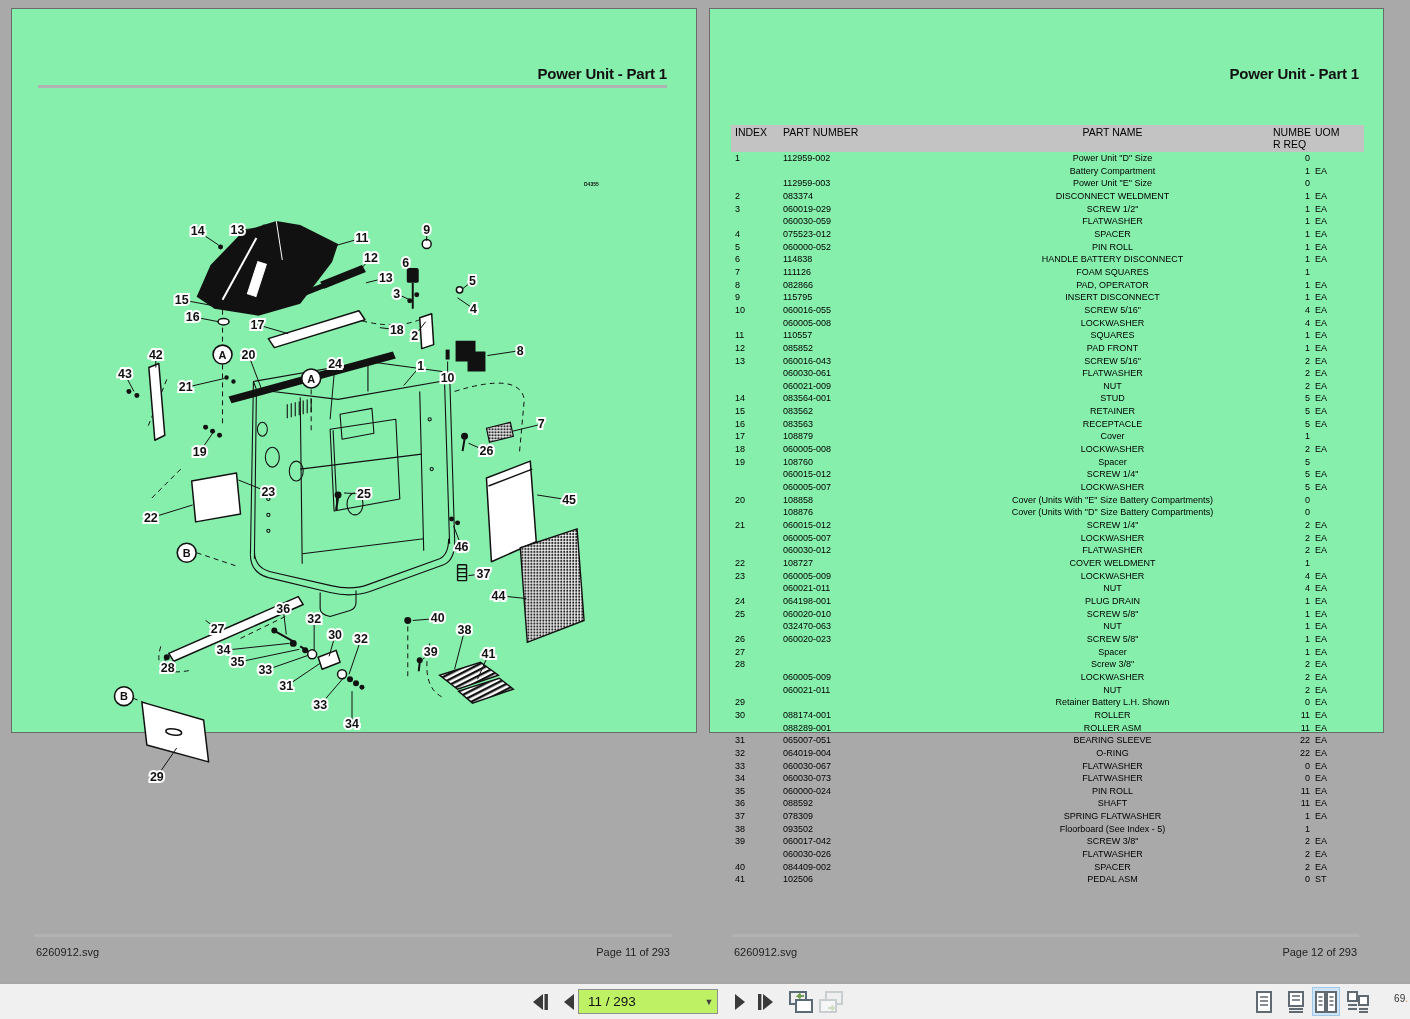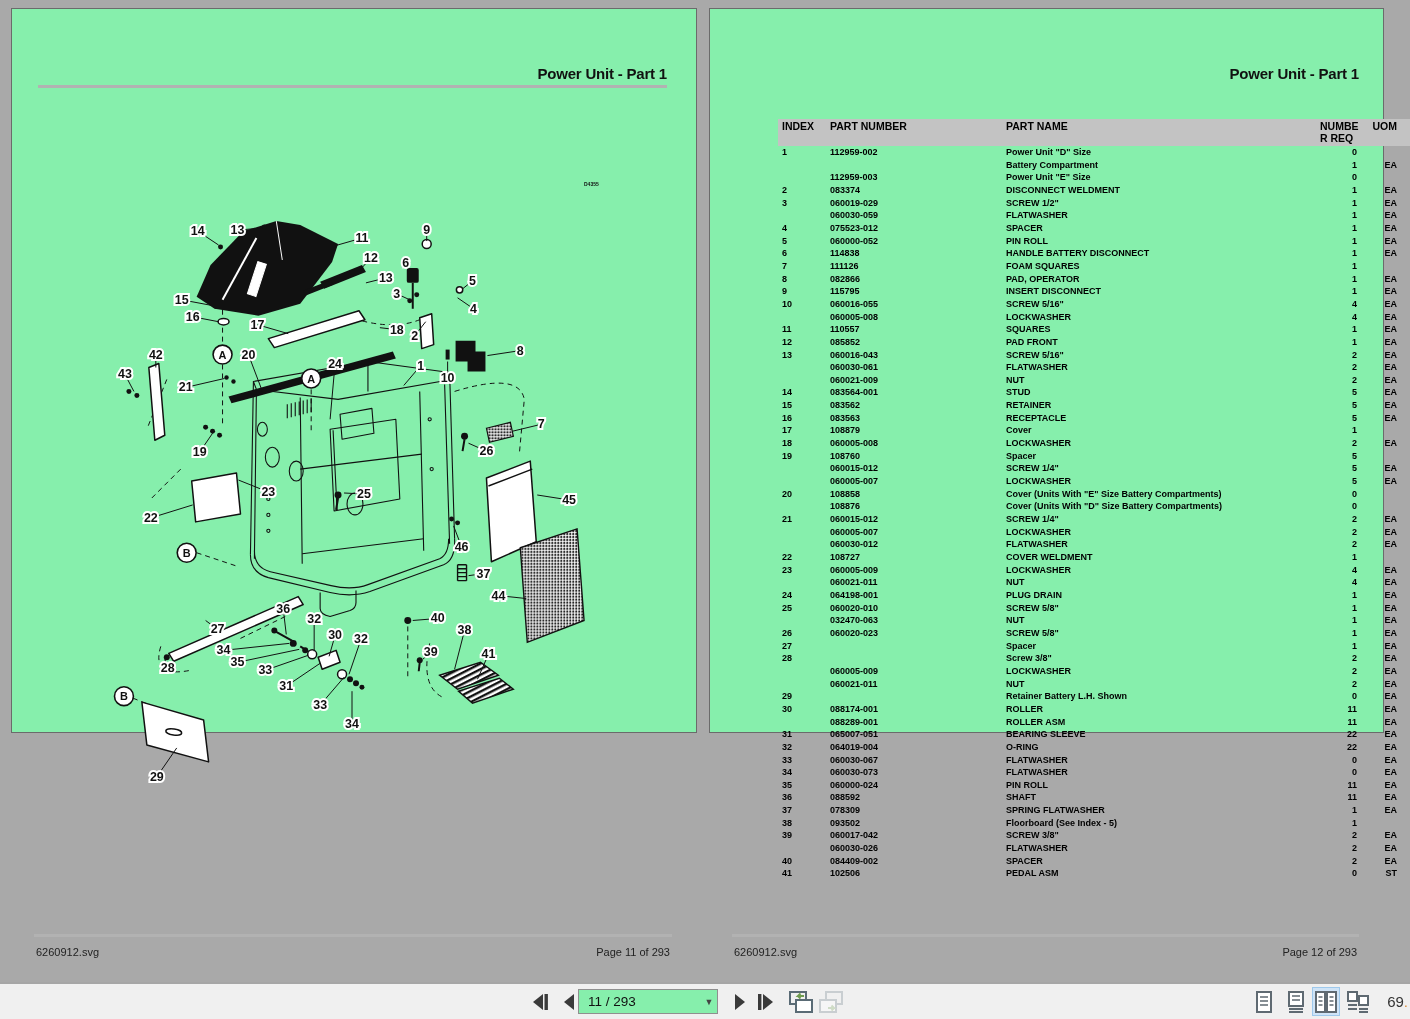--- a/index.html
+++ b/index.html
@@ -29,54 +29,54 @@
   }
   .page-footer{
     position:absolute;top:937px;left:24px;right:26px;
     font-size:11px;color:#222;
   }
   .page-footer .fr{float:right;margin-left:16px;}
   svg.diagram{position:absolute;left:0;top:0;width:684px;height:967px;}
 
   
   .parts-table{
-    position:absolute;left:21px;top:110px;width:633px;
-    font-size:9px;font-weight:bold;color:#000;margin-left:47px;
+    position:absolute;left:21px;top:116px;width:633px;
+    font-size:9px;font-weight:normal;color:#000;
   }
   .pt-head{
     display:flex;background:#c3c3c3;
     font-size:10.5px;line-height:11.5px;padding:2px 0 2px 0;
     min-height:23px;align-items:flex-start;
   }
   .pt-row{display:flex;line-height:12.66px;}
   .c-index{width:52px;padding-left:4px;box-sizing:border-box;flex:none;}
   .c-part{width:176px;flex:none;}
-  .c-name{width:307px;flex:none;}
+  .c-name{width:307px;flex:none;text-align:center;}
   .c-qty{width:44px;flex:none;text-align:right;}
-  .c-uom{width:40px;flex:none;padding-left:5px;box-sizing:border-box;text-align:right;}
+  .c-uom{width:40px;flex:none;padding-left:5px;box-sizing:border-box;}
   .pt-head .c-qty{text-align:left;white-space:pre-line;padding-left:7px;box-sizing:border-box;}
 
   
   .toolbar{
     position:absolute;left:0;bottom:0;width:1410px;height:37px;
     background:#f0f0f0;border-top:2px solid #a6a6a6;box-sizing:border-box;
   }
   .tb-btn{position:absolute;top:4px;width:26px;height:28px;border:none;background:transparent;
     display:flex;align-items:center;justify-content:center;padding:0;cursor:pointer;}
   .page-combo{
-    position:absolute;left:578px;top:5px;width:140px;height:25px;background:#86efac;
+    position:absolute;left:578px;top:5px;width:140px;height:25px;background:#bef264;
     border:1px solid #8f8f8f;box-sizing:border-box;display:flex;align-items:center;
     font-size:13.5px;color:#111;cursor:pointer;
   }
   .page-combo .val{flex:1;padding-left:9px;}
   .page-combo .caret{width:16px;color:#444;font-size:9px;text-align:center;}
   .layout-btn{position:absolute;top:3px;width:28px;height:29px;border:none;background:transparent;
     display:flex;align-items:center;justify-content:center;padding:0;cursor:pointer;box-sizing:border-box;}
   .layout-btn.active{background:#cfe4f7;border:1px solid #9ec9ec;}
-  .zoom-text{position:absolute;right:2px;top:9px;font-size:15px;color:#333;}
+  .zoom-text{position:absolute;right:2px;top:9px;font-size:10px;color:#333;}
   .zoom-text .dot{color:#d98e3f;}
 </style>
 </head>
 <body>
 
 <div class="page left">
   <div class="page-title">Power Unit - Part 1</div>
   <div class="title-rule"></div>
 
   <svg class="diagram" viewBox="11 8 686 971" font-family="Liberation Sans, sans-serif">

